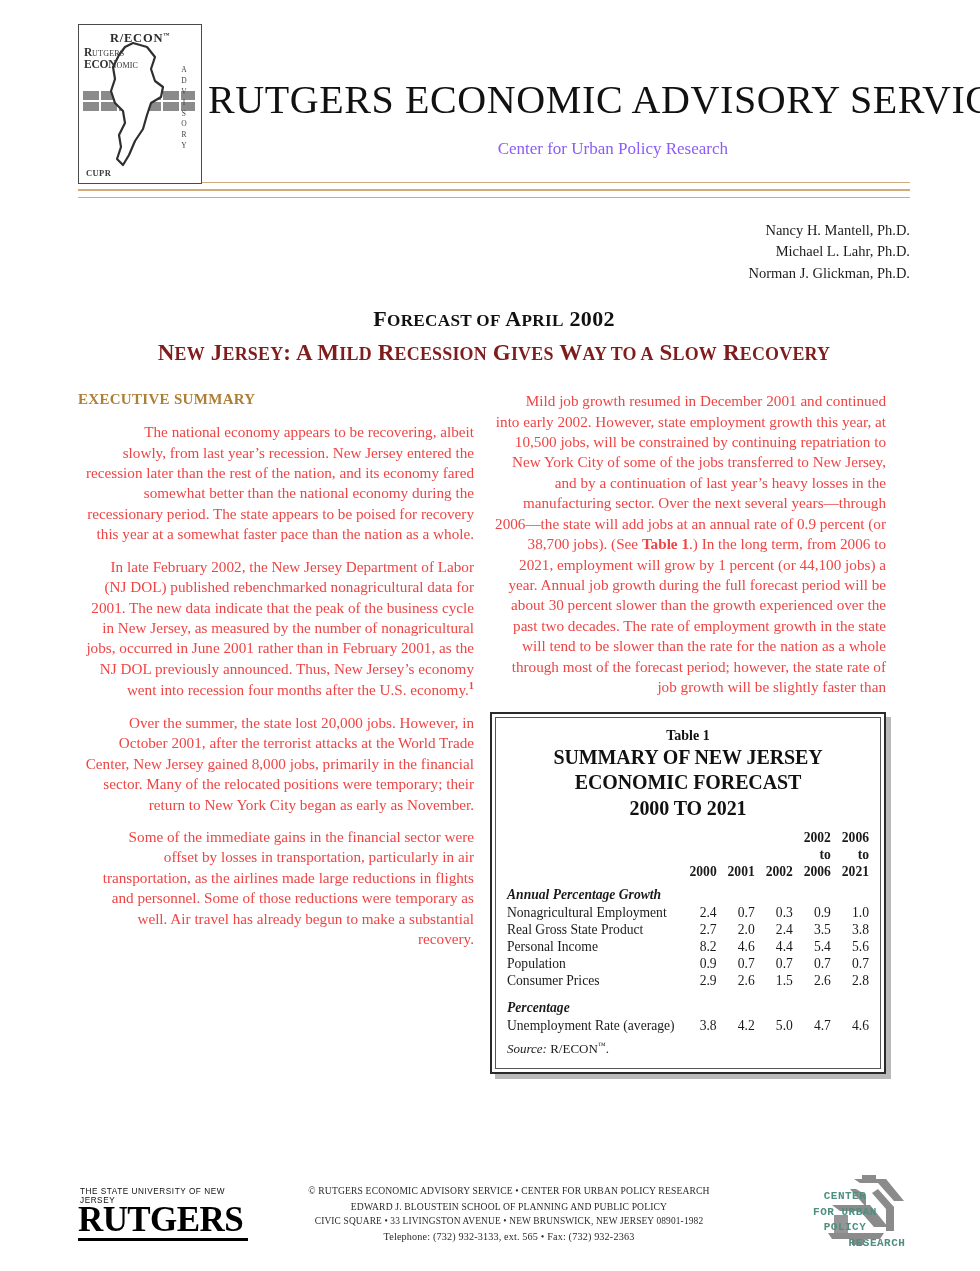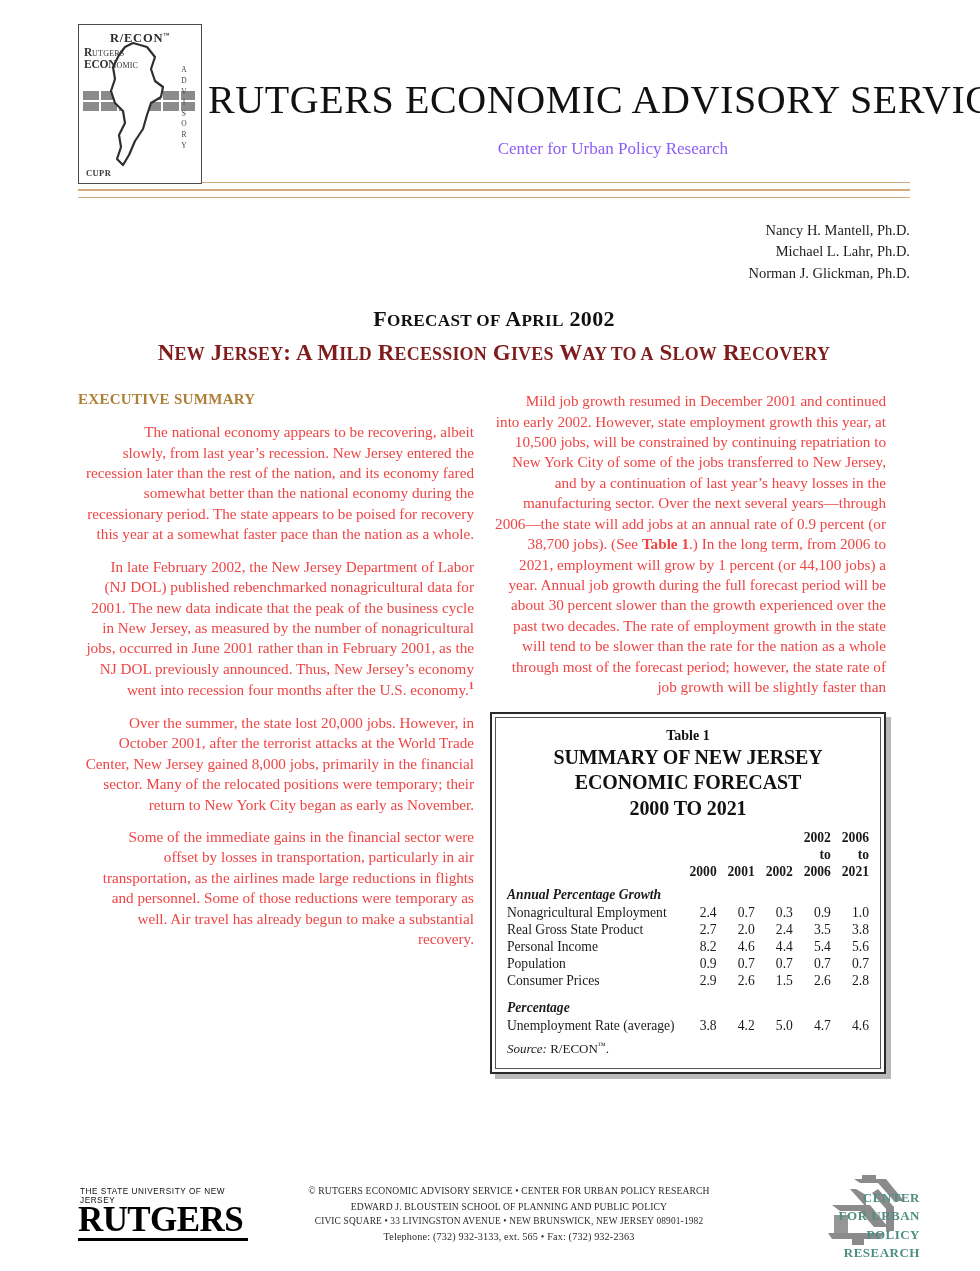--- a/index.html
+++ b/index.html
@@ -306,27 +306,27 @@
   .cupr-logo {
     flex: 0 0 auto;
     width: 148px;
     height: 78px;
     position: relative;
   }
   .cupr-text {
     position: absolute;
     left: 0; top: 14px;
     width: 150px;
-    font-family: Liberation Serif, serif;
-    font-size: 13px;
+    font-family: Liberation Mono, monospace;
+    font-size: 11px;
     font-weight: bold;
     color: #4e8f80;
     letter-spacing: 0.5px;
     line-height: 1.42;
-    text-align: right;
+    text-align: center;
     z-index: 3;
   }
   .cupr-text .r { padding-left: 64px; }
   .cupr-svg { position: absolute; left: 0; top: 0; z-index: 2; }
 </style>
 </head>
 <body>
 
 <div class="page">
 

